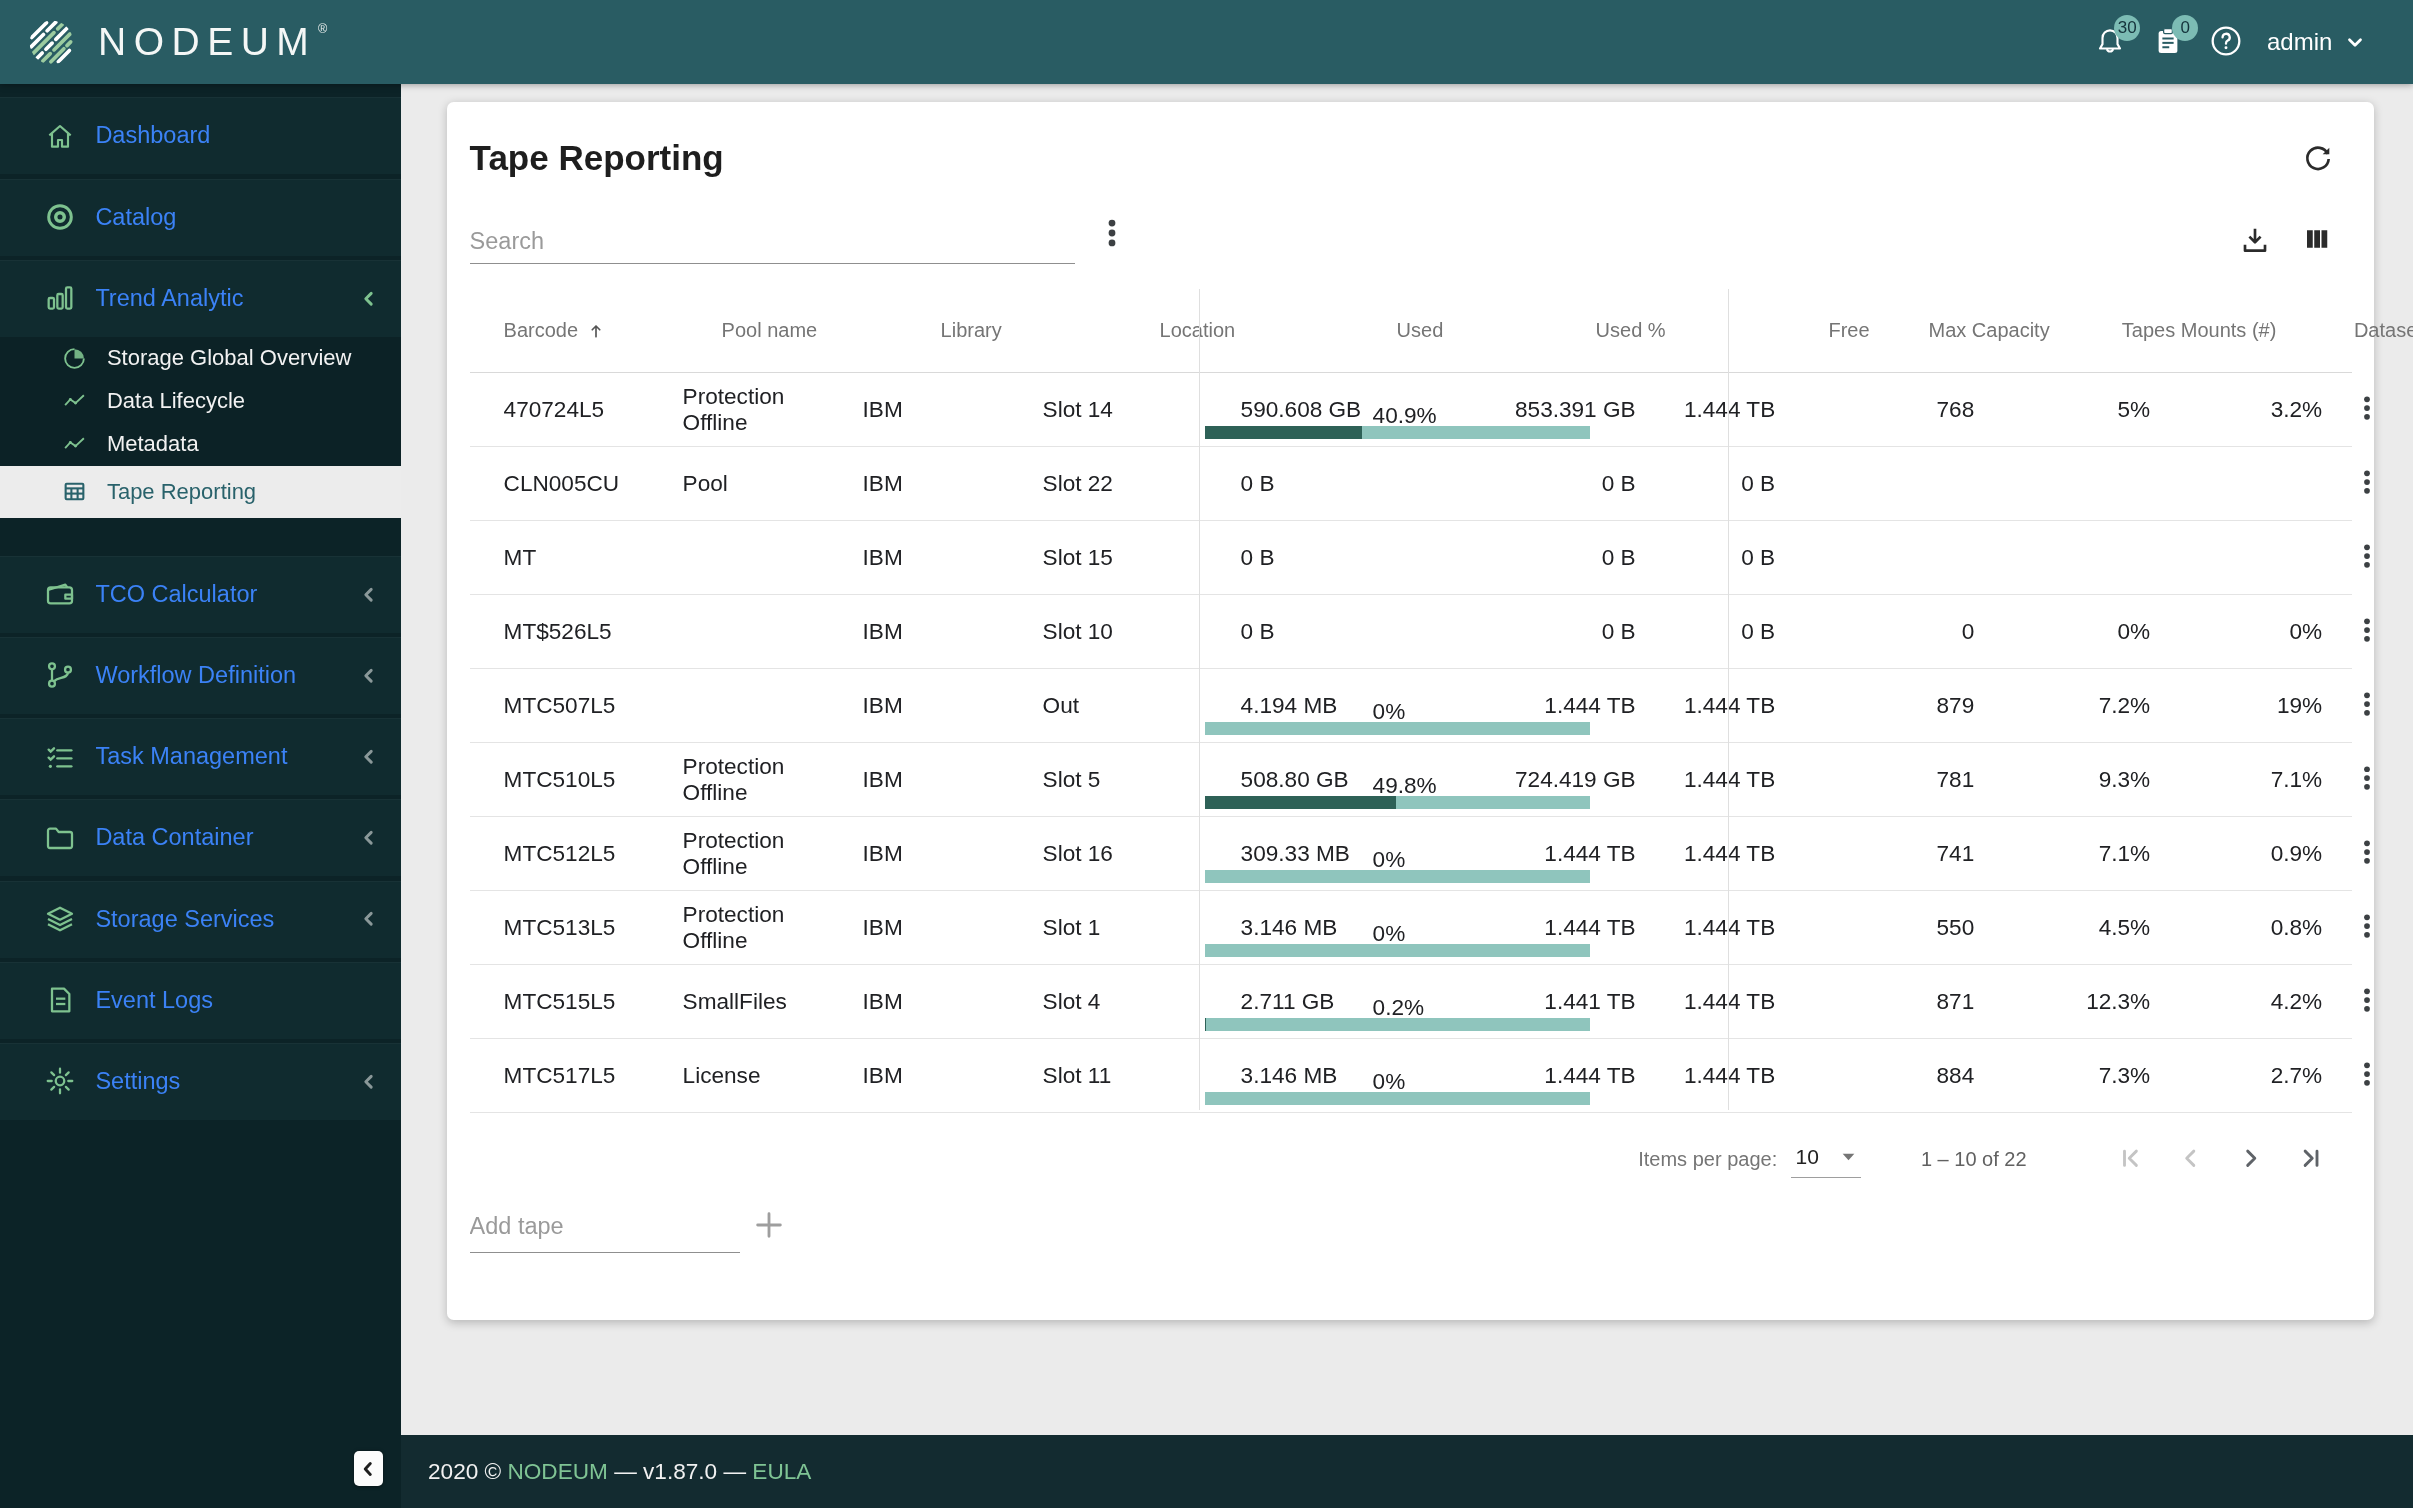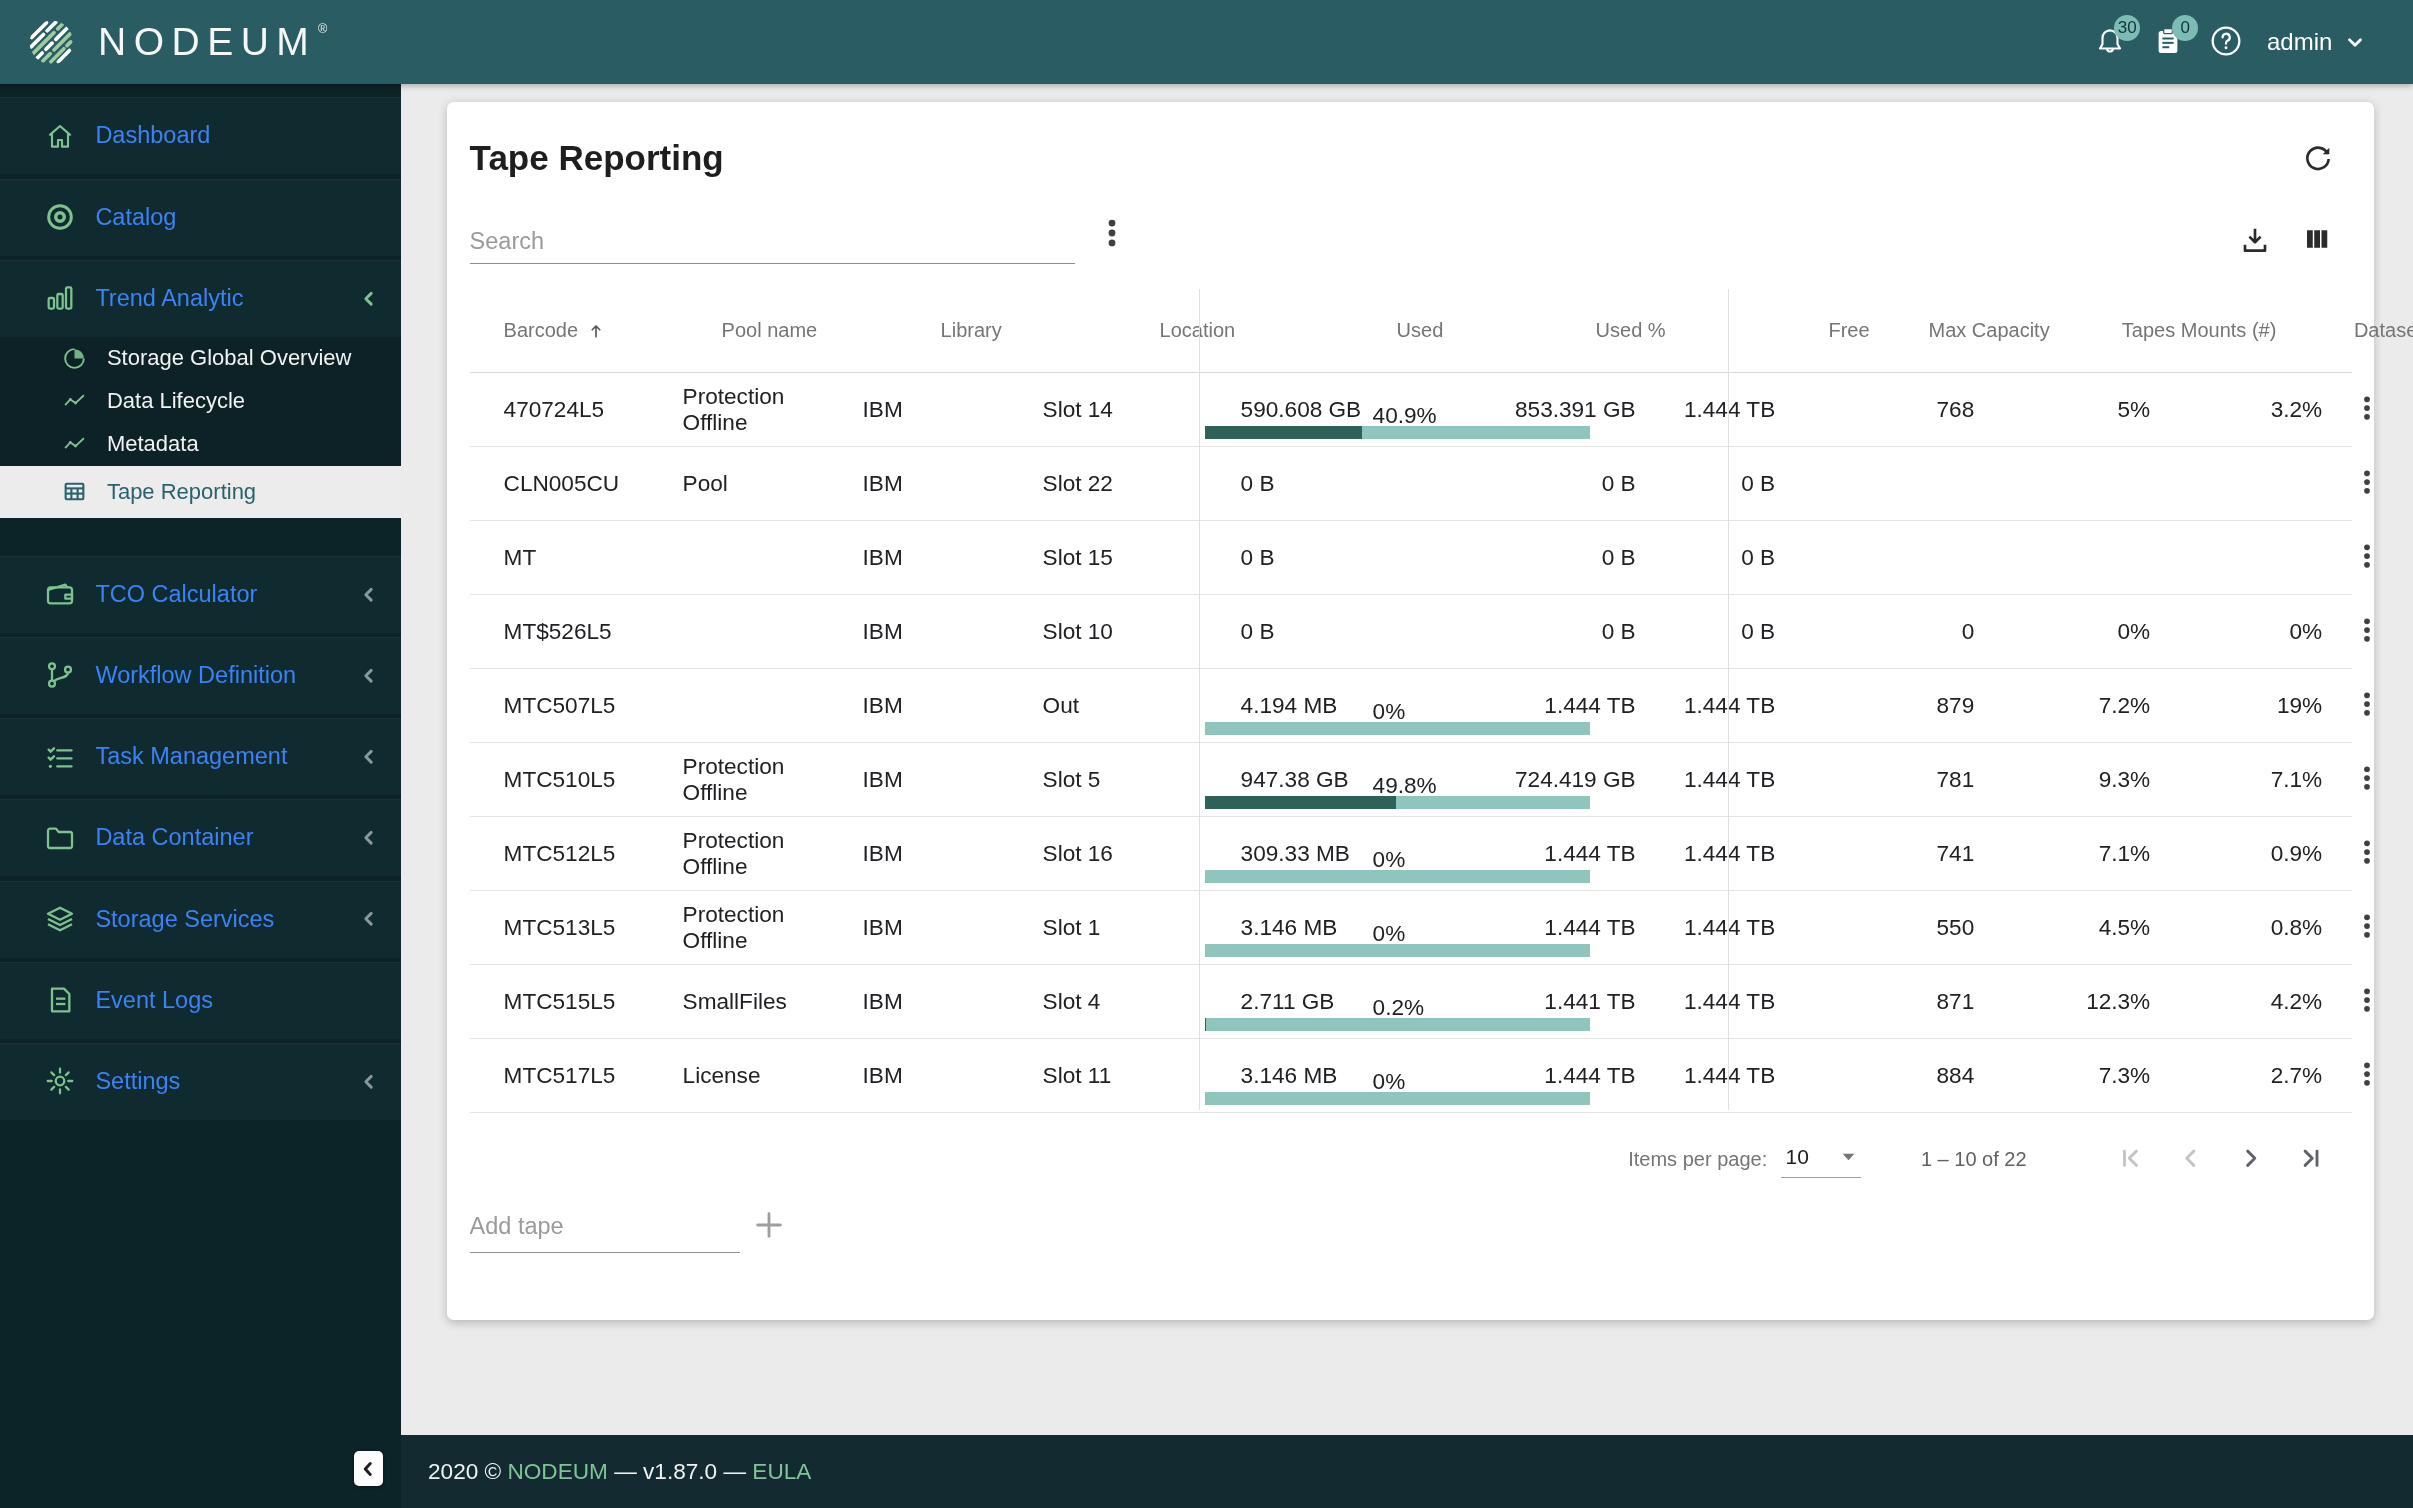--- a/index.html
+++ b/index.html
@@ -74,21 +74,21 @@
   .row-kebab { background:none; border:none; cursor:pointer; width:34px; height:44px; }
   .bar { position:absolute; left:735px; top:53px; width:385px; height:12.6px; background:#8FC5BD; overflow:hidden; }
   .bar-used { height:100%; background:#2E6157; }
   .vline { position:absolute; top:0; width:0.8px; height:821px; background:#DFDFDF; }
   .v1 { left:729px; } .v2 { left:1258px; }
 
   
   .pagination { position:absolute; left:22.6px; top:1035px; width:1882px; height:45px;
                 display:flex; align-items:center; justify-content:flex-end; padding-right:22px; }
   .pp-label { font-size:20px; color:#757575; margin-right:13.4px; }
-  .pp-select { display:flex; align-items:center; gap:32px; border-bottom:0.8px solid #9E9E9E;
+  .pp-select { display:flex; align-items:center; gap:22px; border-bottom:0.8px solid #9E9E9E;
                padding:3.4px 5px 8.4px 5px; cursor:pointer; margin-right:60px; }
   .pp-value { font-size:21px; color:#212121; }
   .pp-range { font-size:20px; color:#616161; margin-right:59px; }
   .pg-btn { background:none; border:none; width:34px; height:34px; cursor:pointer; margin-left:27px; }
 
   
   .addtape-wrap { position:absolute; left:22.6px; top:1099px; width:270px; }
   .addtape-input { width:100%; height:52px; border:none; border-bottom:1.7px solid #8F8F8F; outline:none;
                    font-size:23.5px; color:#212121; font-family:"Liberation Sans",sans-serif; background:transparent; }
   .addtape-input::placeholder { color:#9A9A9A; }
@@ -527,21 +527,21 @@
     <div class="bar">
                 <div class="bar-used" style="width: 0%;"></div>
               </div>
   </div>
 
   <div class="trow">
     <div class="td c-barcode">MTC510L5</div>
     <div class="td">Protection Offline</div>
     <div class="td">IBM</div>
     <div class="td">Slot 5</div>
-    <div class="td c-used">947.38 GB</div>
+    <div class="td c-used">508.80 GB</div>
     <div class="td c-usedpct">49.8%</div>
     <div class="td c-free">724.419 GB</div>
     <div class="td c-max">1.444 TB</div>
     <div class="td c-mounts">781</div>
     <div class="td c-written">9.3%</div>
     <div class="td c-read">7.1%</div>
     <div class="td c-kebab">
       <button class="row-kebab">
         <svg width="30" height="40" viewBox="0 0 24 30">
           <circle cx="12" cy="8" r="2.3" fill="#3C4043"></circle>

